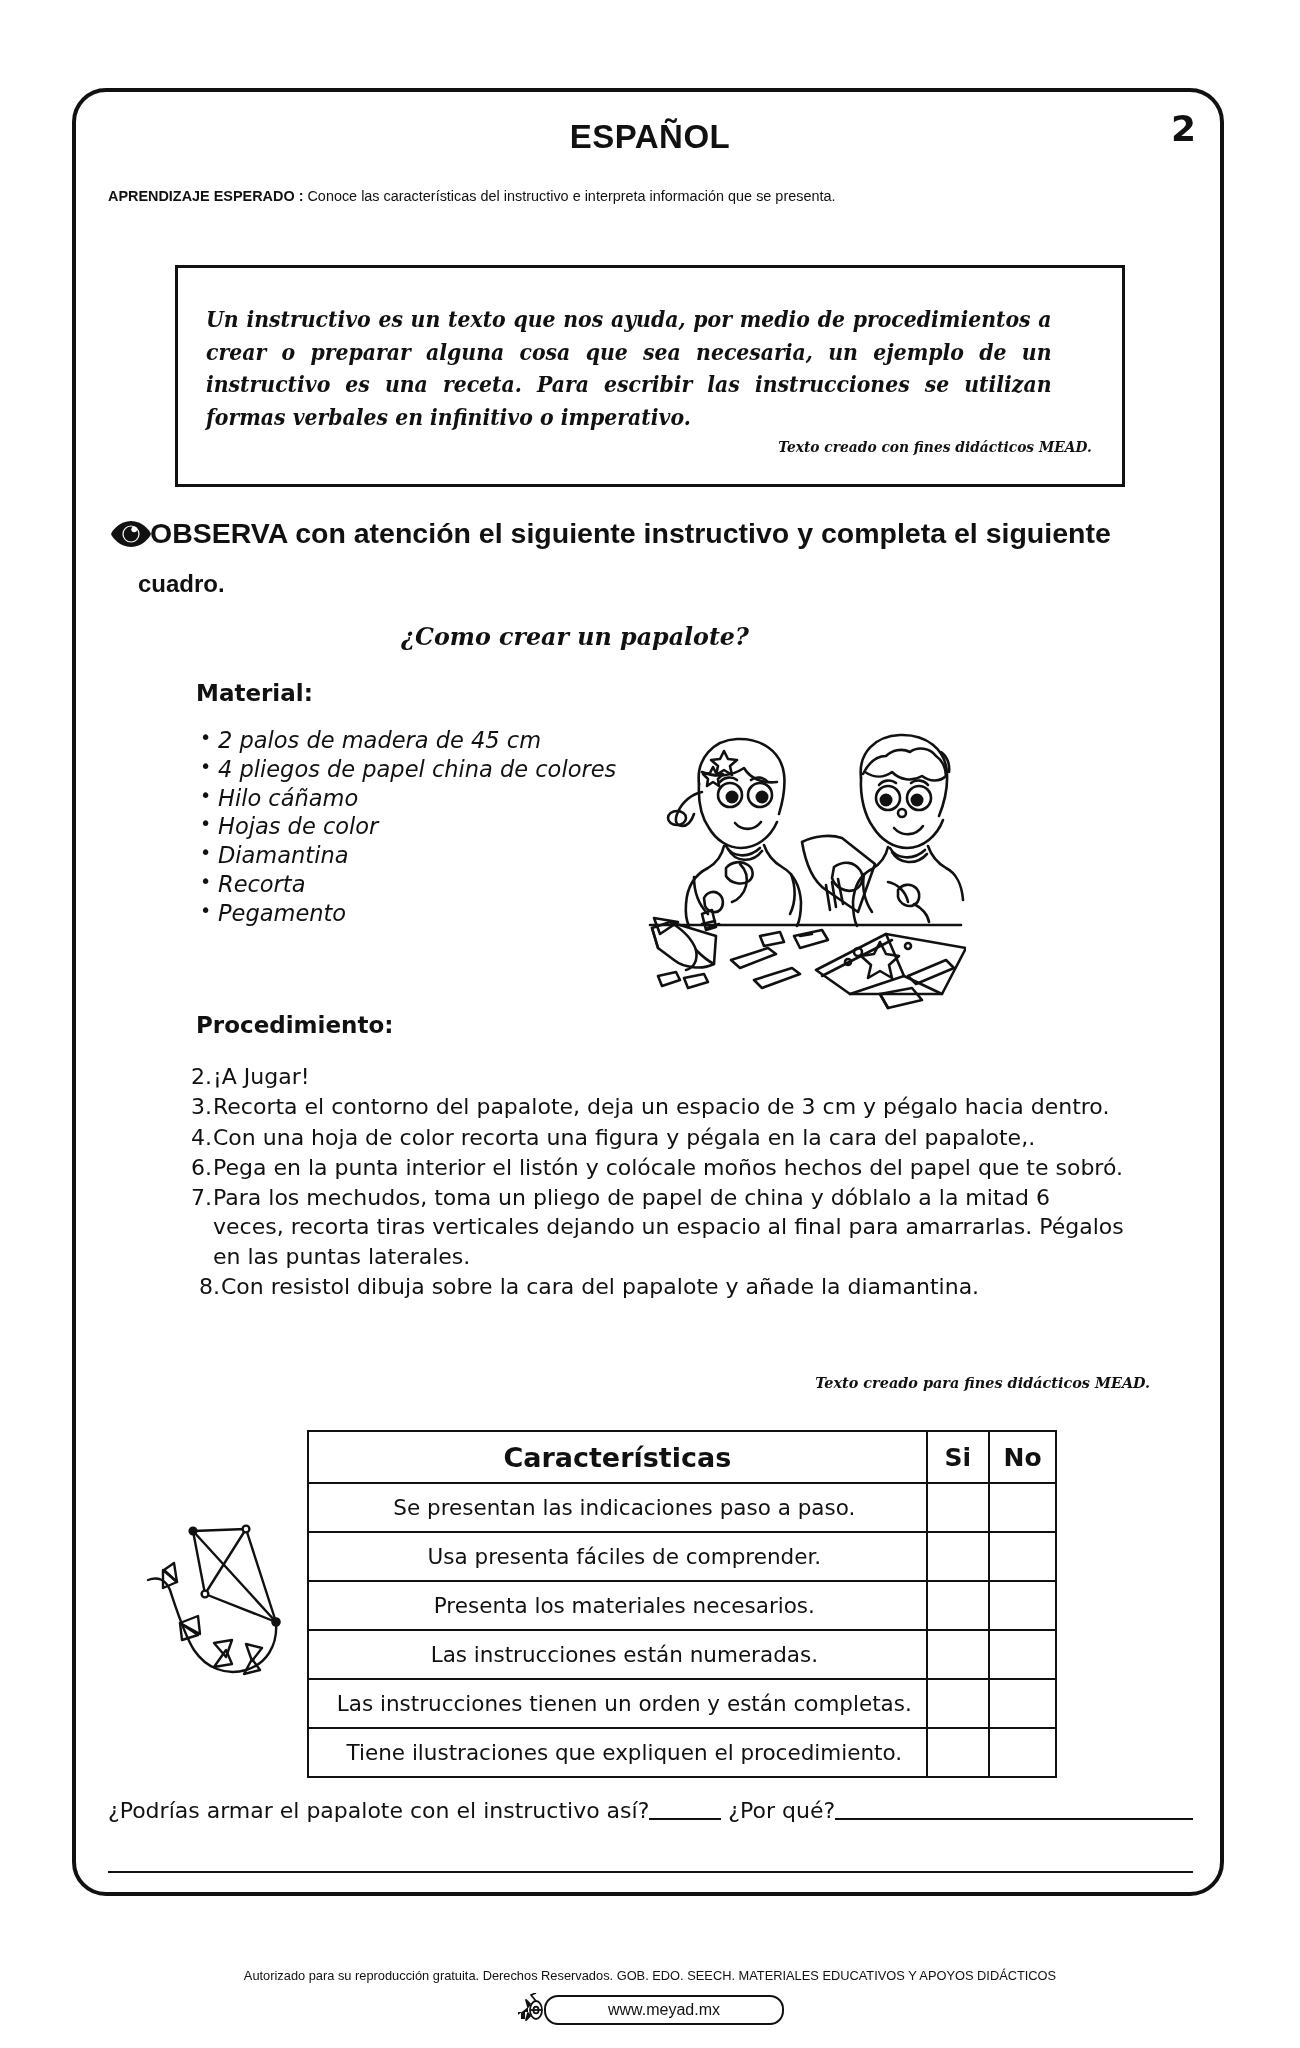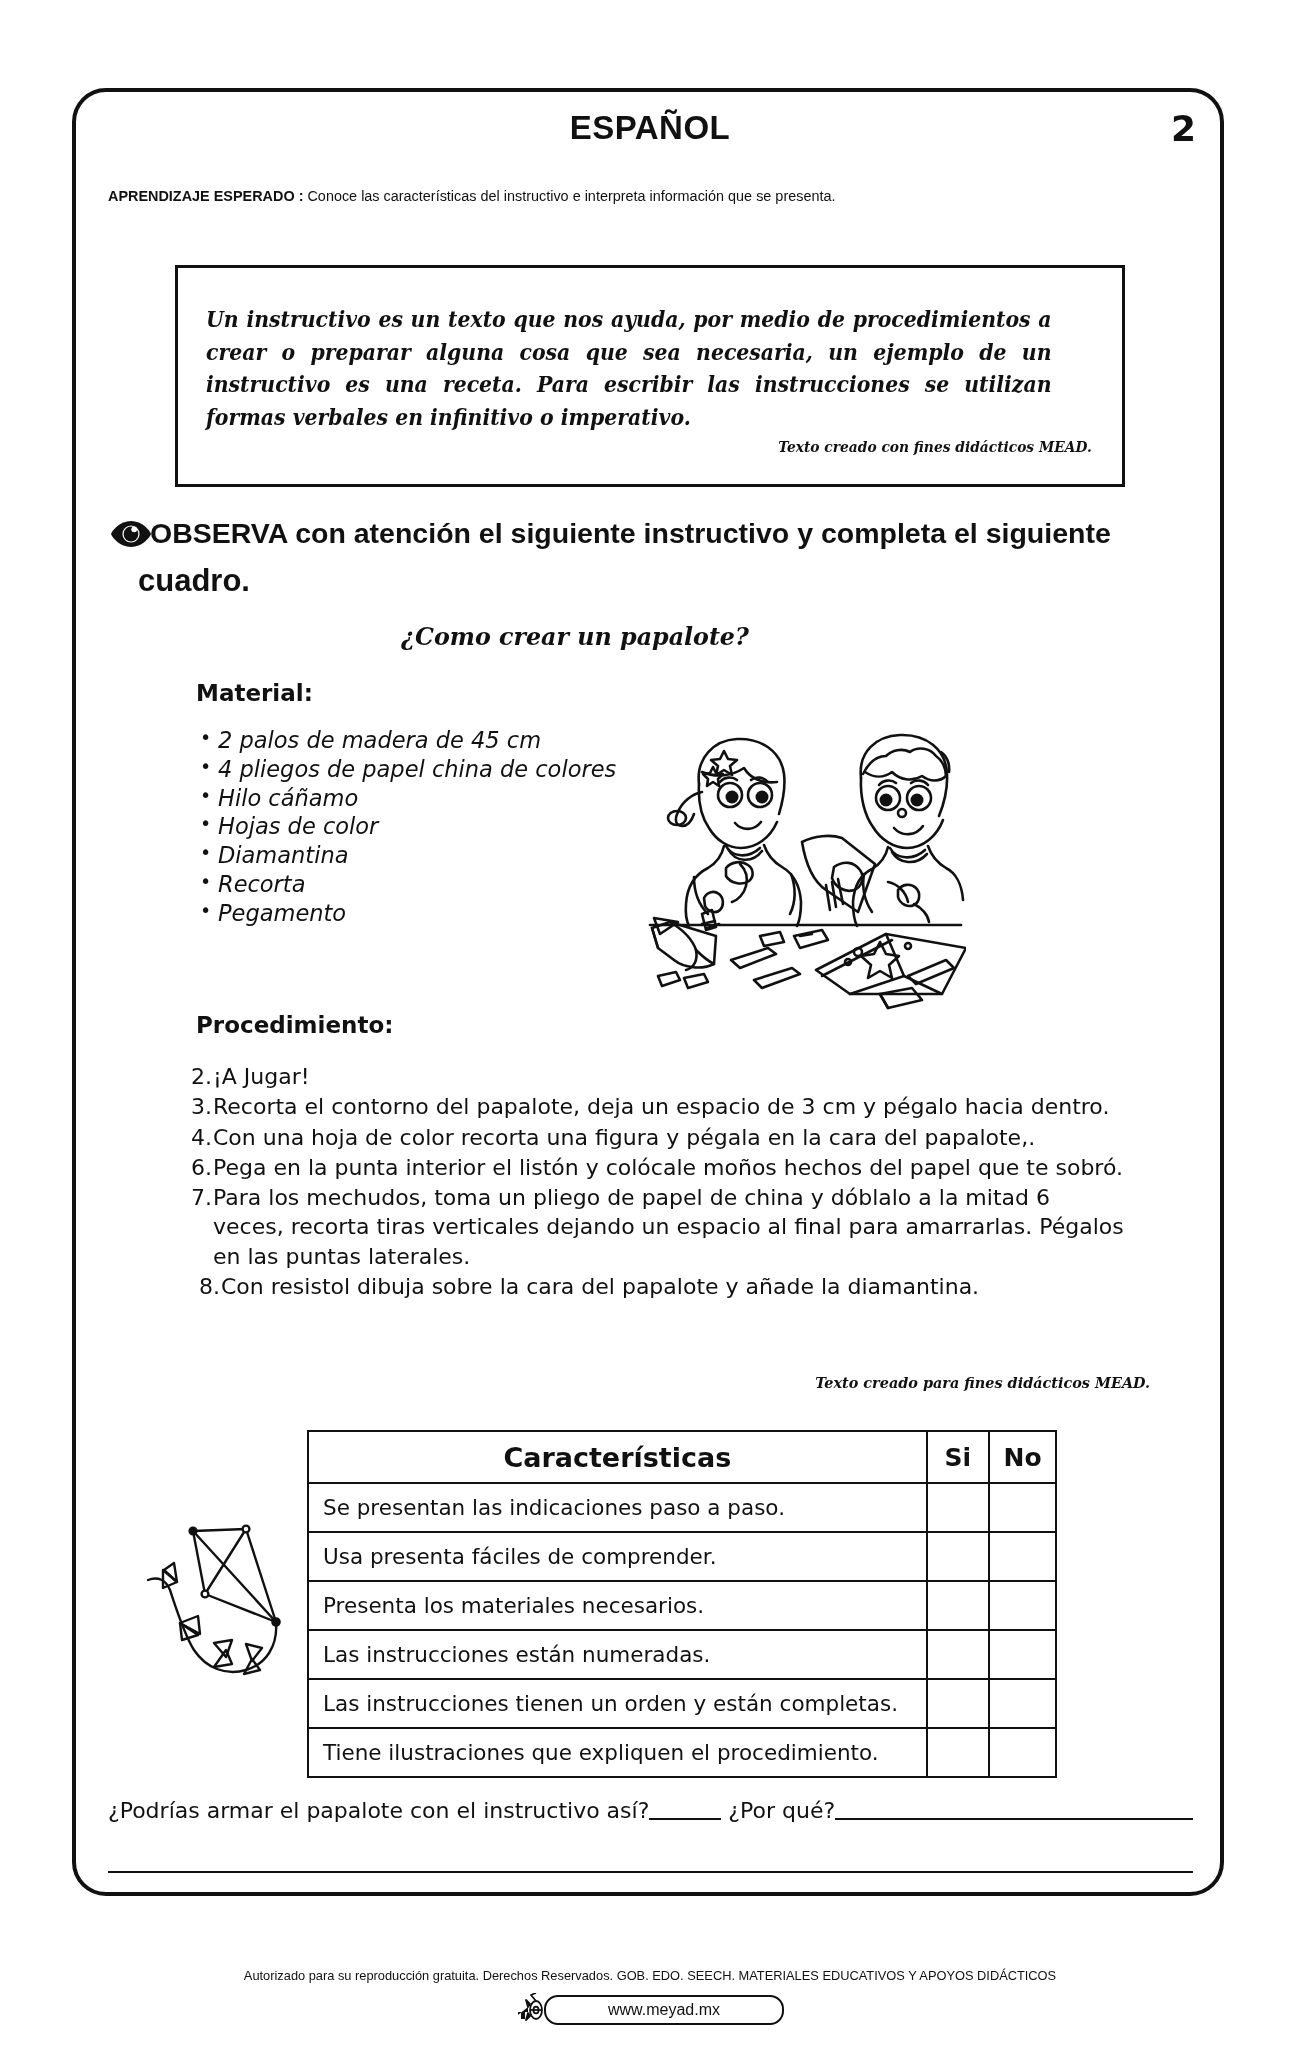--- a/index.html
+++ b/index.html
@@ -30,21 +30,21 @@
     width: 1152px;
     height: 1808px;
     border: 4px solid #111111;
     border-radius: 34px;
     box-sizing: border-box;
   }
 
   
   .doc-title {
     position: absolute;
-    left: 0; top: 109px;
+    left: 0; top: 118px;
     width: 1300px;
     text-align: center;
     font-size: 33px;
     font-weight: bold;
     letter-spacing: 0.5px;
     font-family: "Liberation Sans", sans-serif;
   }
   .page-number {
     position: absolute;
     right: 104px;
@@ -123,26 +123,26 @@
   .observe-text {
     font-size: 28.5px;
     font-weight: bold;
     line-height: 1.32;
     font-family: "Liberation Sans", sans-serif;
     transform: scaleX(0.97);
     transform-origin: left top;
     display: inline;
   }
   .observe-line2 {
-    font-size: 31px;
+    font-size: 24px;
     font-weight: bold;
     font-family: "Liberation Sans", sans-serif;
     margin-left: 28px;
     display: block;
-    margin-top: 10px;
+    margin-top: 17px;
   }
 
   
   .recipe-title {
     position: absolute;
     left: 0; top: 622px;
     width: 1150px;
     text-align: center;
     font-family: "DejaVu Serif", serif;
     font-style: italic;
@@ -269,21 +269,21 @@
   .checklist-table th.c-yes,
   .checklist-table th.c-no {
     font-size: 25px;
     font-weight: bold;
     text-align: center;
   }
   .checklist-table td.c-item {
     font-size: 21.5px;
     height: 47px;
     padding: 0 0 0 14px;
-    text-align: left;
+    text-align: center;
     white-space: nowrap;
   }
   .checklist-table td.c-box {
     background: #fff;
   }
   .col-char { width: 574px; }
   .col-si   { width: 58px; }
   .col-no   { width: 62px; }
 
   

